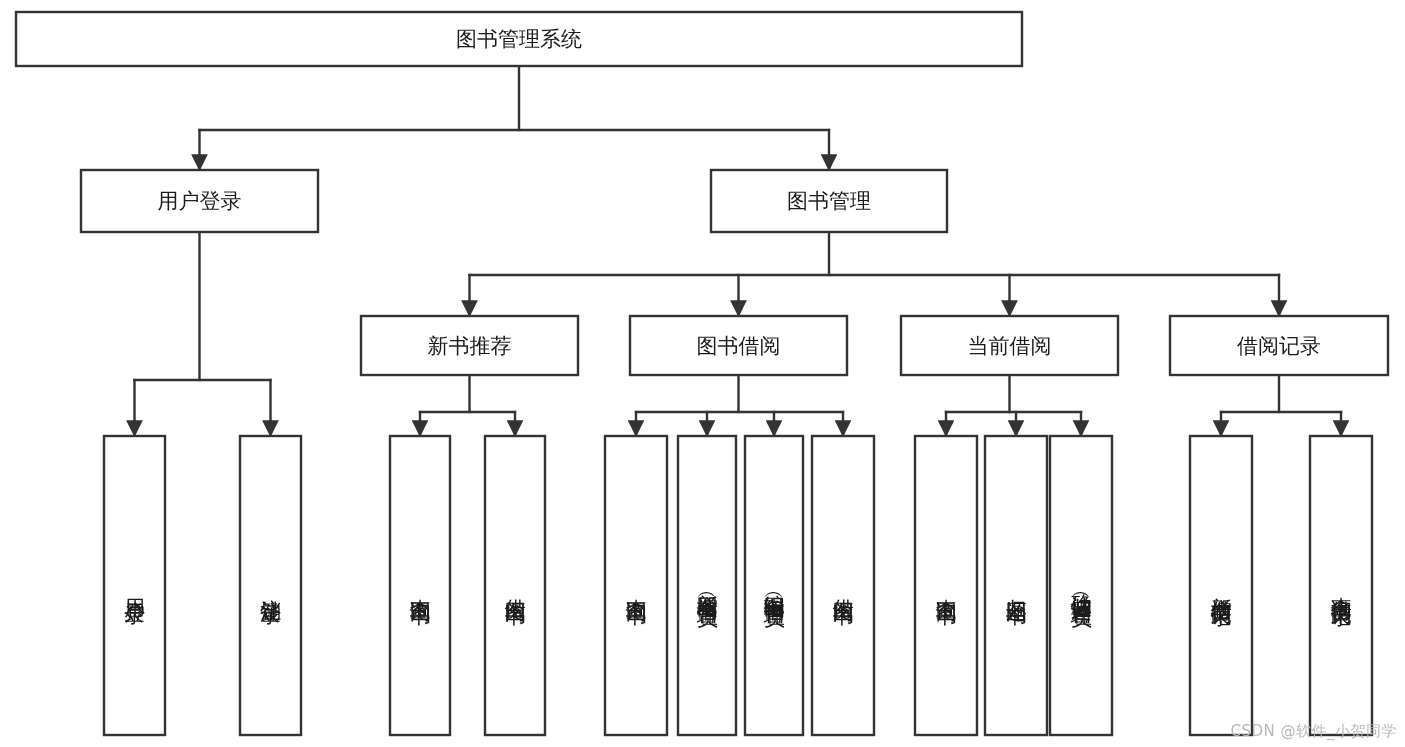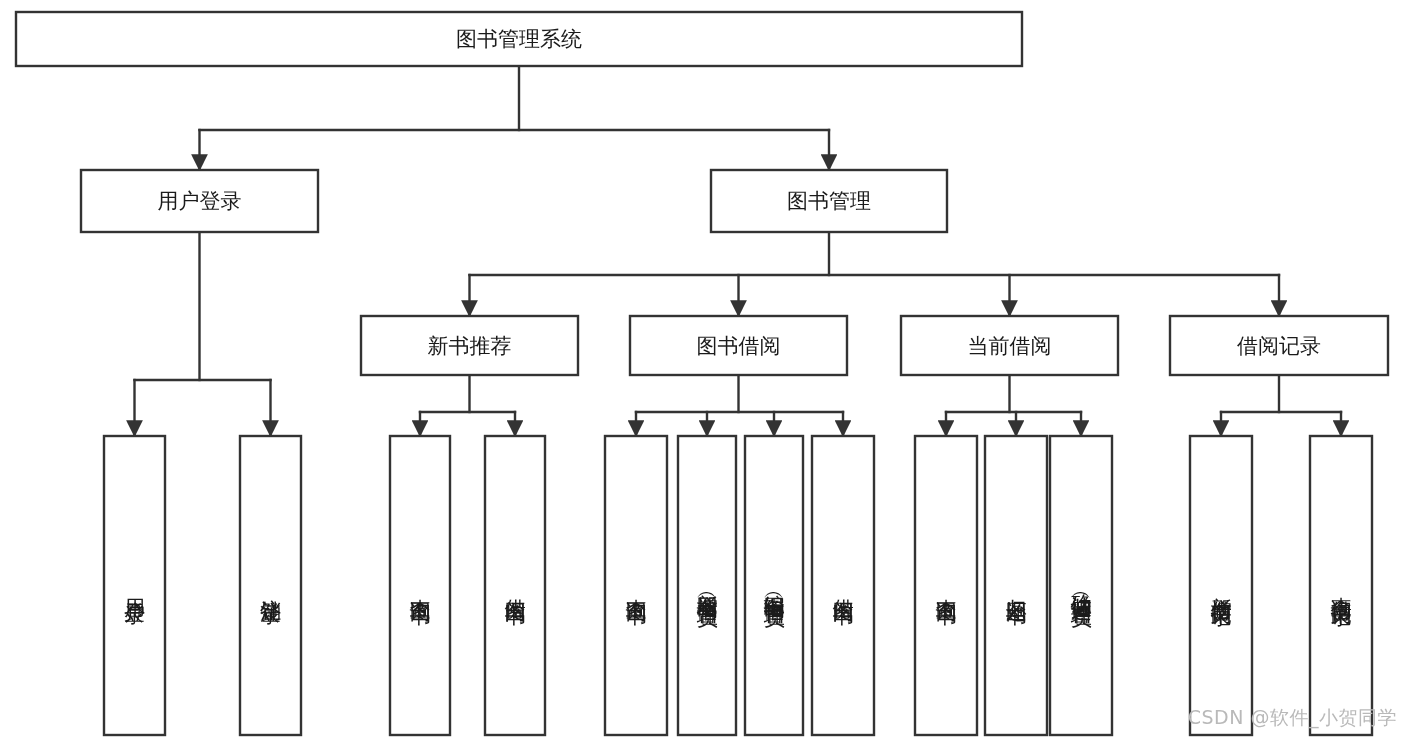--- a/index.html
+++ b/index.html
@@ -62,23 +62,23 @@
     text-align: center;
     white-space: nowrap;
     pointer-events: none;
     display: flex;
     align-items: center;
     justify-content: center;
   }
   .watermark {
     position: absolute;
     right: 8px;
-    bottom: 16px;
-    font-family: "DejaVu Sans", "Liberation Sans", sans-serif;
-    font-size: 19px;
+    bottom: 6px;
+    font-family: "DejaVu Sans", "Liberation Sans", sans-serif;
+    font-size: 15px;
     color: #b9b9b9;
     white-space: nowrap;
     letter-spacing: 0.5px;
   }
 </style>
 </head>
 <body>
 
 <div id="diagram-root">
 

